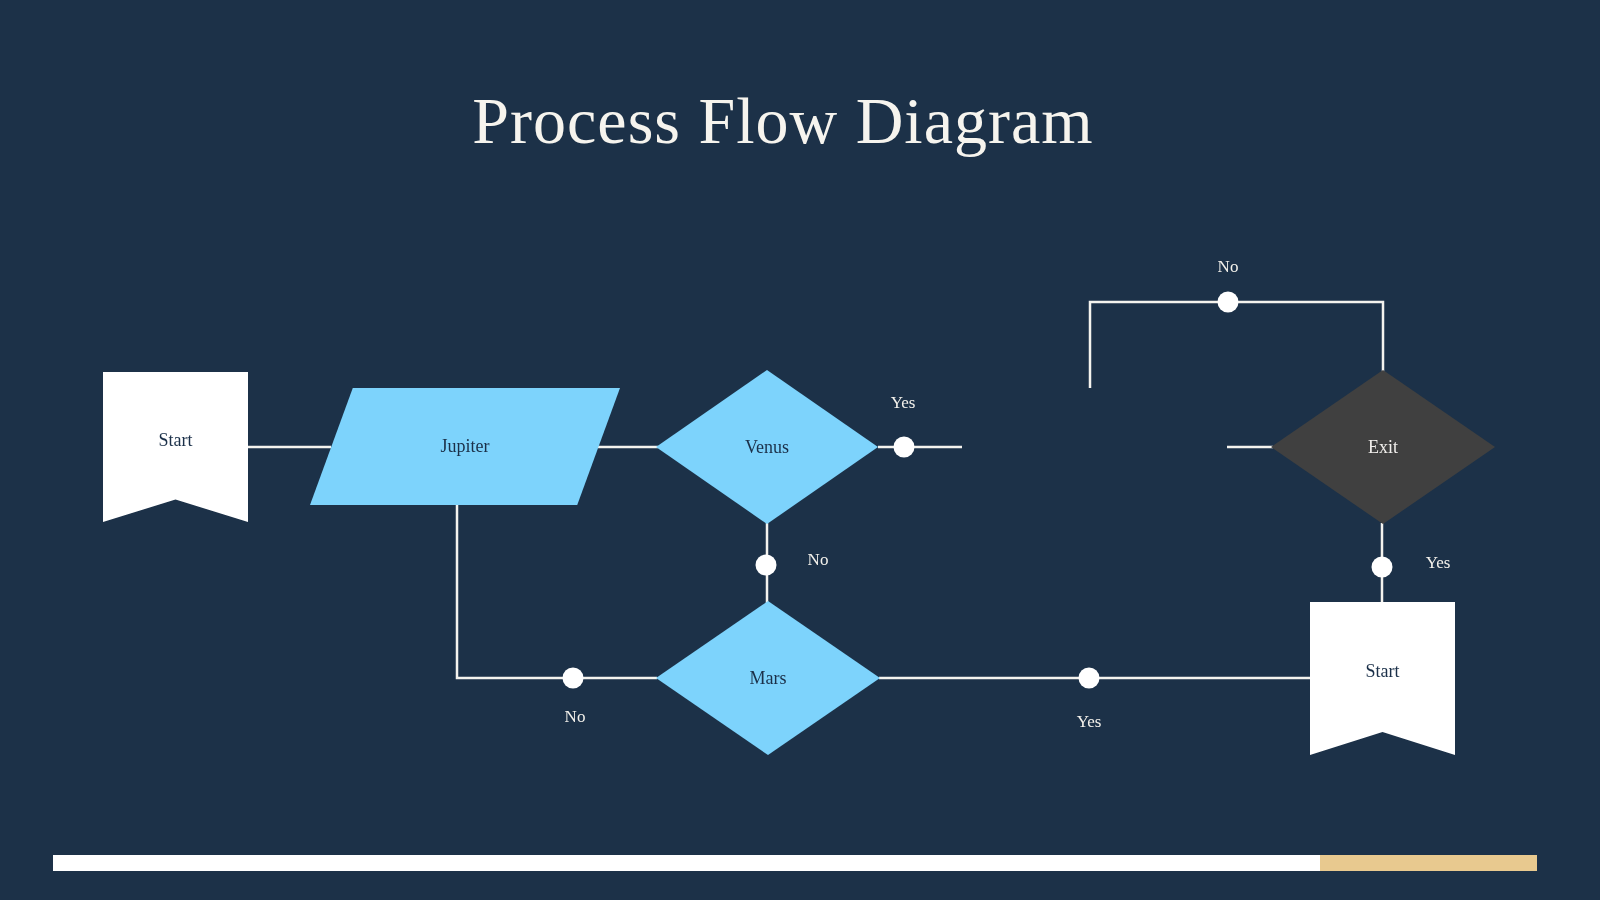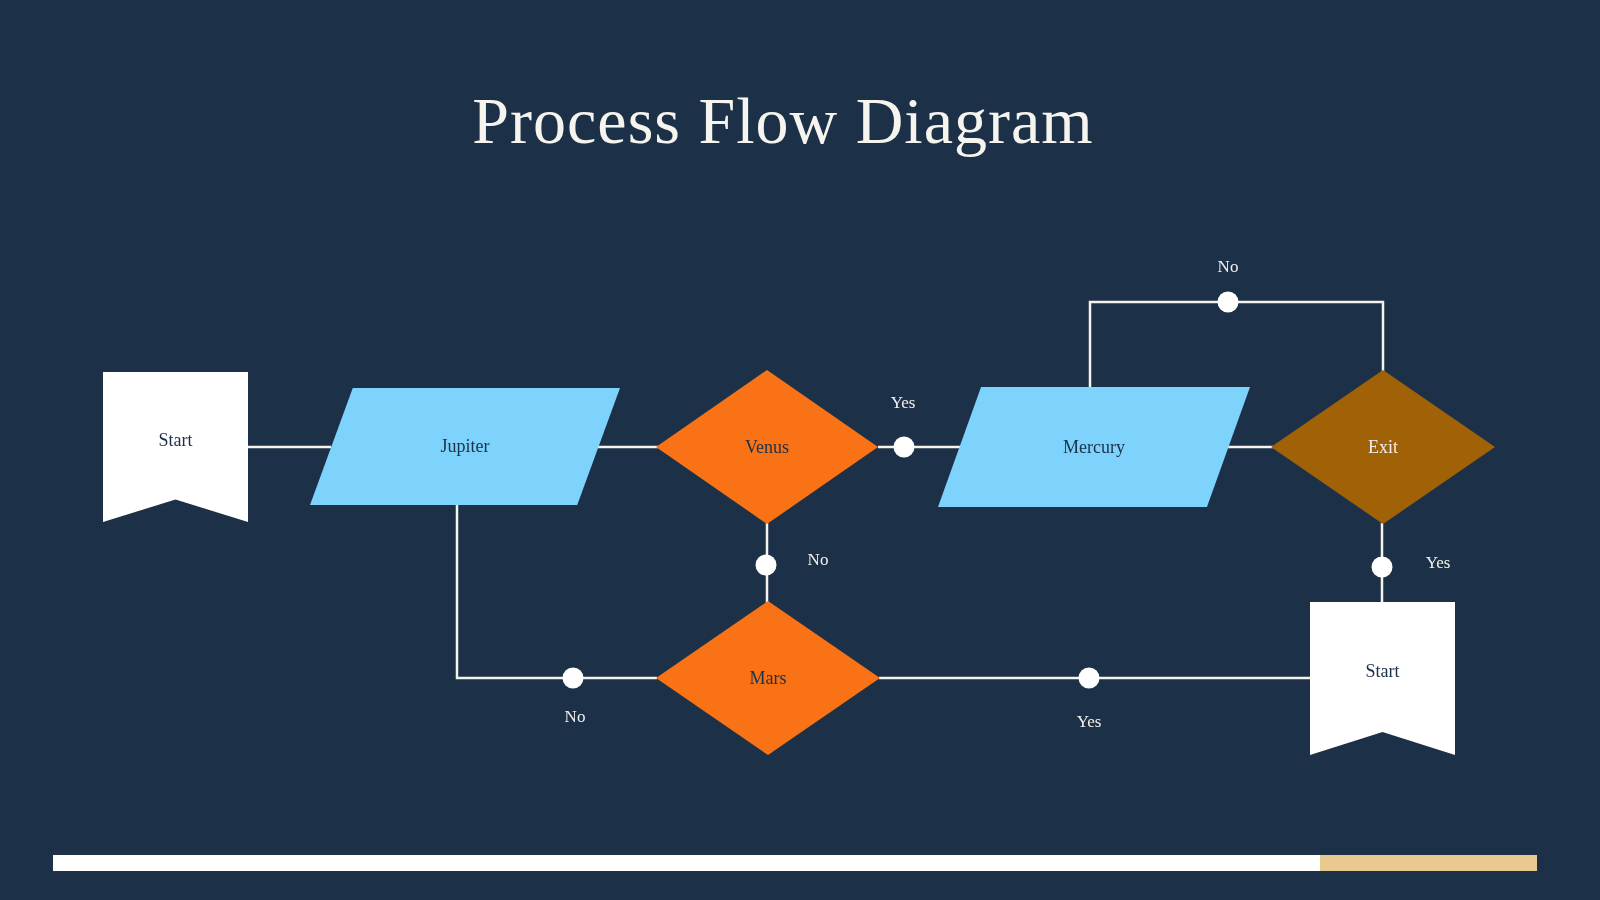--- a/index.html
+++ b/index.html
@@ -26,22 +26,22 @@
     background:#ffffff;
     clip-path:polygon(0 0,100% 0,100% 100%,50% 85%,0 100%);
   }
   .parallelogram{
     background:#7dd3fc;
     clip-path:polygon(13.8% 0,100% 0,86.2% 100%,0 100%);
   }
   .diamond{
     clip-path:polygon(50% 0,100% 50%,50% 100%,0 50%);
   }
-  .diamond.light{background:#f97316;}
-  .diamond.dark{background:#a16207;color:#f1efec;}
+  .diamond.light{background:#7dd3fc;}
+  .diamond.dark{background:#404040;color:#f1efec;}
   .node-start-top{left:103px;top:372px;width:145px;height:150px;padding-bottom:14px;box-sizing:border-box;}
   .node-jupiter{left:310px;top:388px;width:310px;height:117px;}
   .node-venus{left:656px;top:370px;width:222px;height:154px;}
   .node-mercury{left:938px;top:387px;width:312px;height:120px;}
   .node-exit{left:1271px;top:370px;width:224px;height:154px;}
   .node-mars{left:656px;top:601px;width:224px;height:154px;}
   .node-start-bottom{left:1310px;top:602px;width:145px;height:153px;padding-bottom:14px;box-sizing:border-box;}
   .edge-label{
     position:absolute;color:#f4f2ec;font-size:17px;
     transform:translate(-50%,-50%);white-space:nowrap;
@@ -92,23 +92,20 @@
   </div>
 
   <div class="node parallelogram node-jupiter">
     <span>Jupiter</span>
   </div>
 
   <div class="node diamond light node-venus">
     <span>Venus</span>
   </div>
 
-  <div class="node parallelogram node-mercury">
-    <span>Mercury</span>
-  </div>
 
   <div class="node diamond dark node-exit">
     <span>Exit</span>
   </div>
 
   <div class="node diamond light node-mars">
     <span>Mars</span>
   </div>
 
   <div class="node bookmark node-start-bottom">

